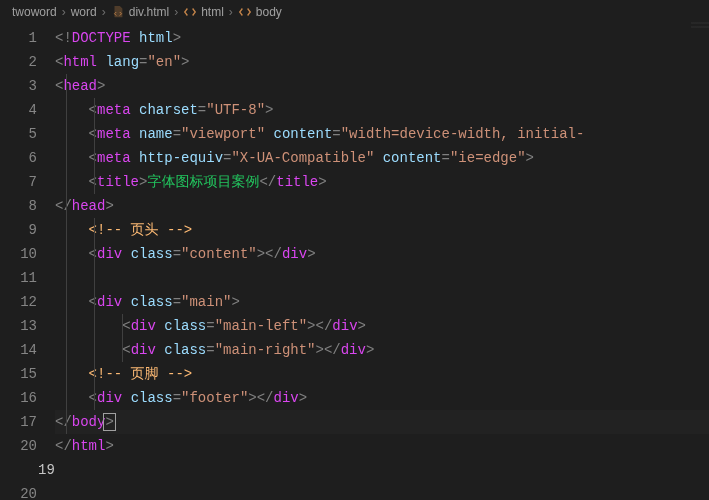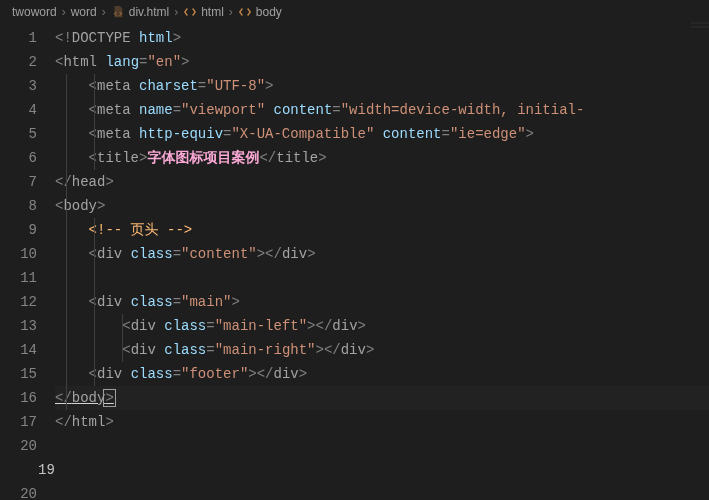--- a/index.html
+++ b/index.html
@@ -53,33 +53,32 @@
     top: 0;
     bottom: 0;
     width: 1px;
     background: #404040;
   }
   .g1 { left: 11px; }
   .g2 { left: 39px; }
   .g3 { left: 67px; }
   
   .pun { color: #808080; }
-  .tag { color: #a3a3a3; }
+  .tag { color: #d946ef; }
   .attr { color: #9cdcfe; }
   .str { color: #ce9178; }
   .cmt { color: #fdba74; }
-  .txt { color: #f9a8d4; font-weight: bold; }
+  .txt { color: #22c55e; }
   .cursor-box {
     border: 1px solid #a0a0a0;
     padding: 0 1px;
     margin-left: -2px;
   }
   .highlight-line {
     background: rgba(255,255,255,0.02);
-    text-decoration: underline;
   }
   .minimap {
     position: absolute;
     right: 0;
     top: 22px;
     width: 18px;
     height: 50px;
     background: linear-gradient(#3a3a3a 0 2px, transparent 2px 4px, #3a3a3a 4px 6px, transparent 6px);
     opacity: 0.3;
   }
@@ -145,31 +144,32 @@
     <div class="ln">16</div>
     <div class="ln">17</div>
     <div class="ln">20</div>
     <div class="ln active">19</div>
     <div class="ln">20</div>
   </div>
 
   <div class="code">
     <div class="line"><span class="pun">&lt;!</span><span class="tag">DOCTYPE</span><span> </span><span class="attr">html</span><span class="pun">&gt;</span></div>
     <div class="line"><span class="pun">&lt;</span><span class="tag">html</span><span> </span><span class="attr">lang</span><span class="pun">=</span><span class="str"><span>"</span><span>en</span><span>"</span></span><span class="pun">&gt;</span></div>
+    <div class="line"><span class="guide g1"></span><span class="pun">&lt;</span><span class="tag">head</span><span class="pun">&gt;</span></div>
     <div class="line"><span class="guide g1"></span><span class="guide g2"></span>    <span class="pun">&lt;</span><span class="tag">meta</span><span> </span><span class="attr">charset</span><span class="pun">=</span><span class="str"><span>"</span><span>UTF-8</span><span>"</span></span><span class="pun">&gt;</span></div>
     <div class="line"><span class="guide g1"></span><span class="guide g2"></span>    <span class="pun">&lt;</span><span class="tag">meta</span><span> </span><span class="attr">name</span><span class="pun">=</span><span class="str"><span>"</span><span>viewport</span><span>"</span></span><span> </span><span class="attr">content</span><span class="pun">=</span><span class="str"><span>"</span><span>width=device-width, initial-</span></span></div>
     <div class="line"><span class="guide g1"></span><span class="guide g2"></span>    <span class="pun">&lt;</span><span class="tag">meta</span><span> </span><span class="attr">http-equiv</span><span class="pun">=</span><span class="str"><span>"</span><span>X-UA-Compatible</span><span>"</span></span><span> </span><span class="attr">content</span><span class="pun">=</span><span class="str"><span>"</span><span>ie=edge</span><span>"</span></span><span class="pun">&gt;</span></div>
     <div class="line"><span class="guide g1"></span><span class="guide g2"></span>    <span class="pun">&lt;</span><span class="tag">title</span><span class="pun">&gt;</span><span class="txt">字体图标项目案例</span><span class="pun">&lt;/</span><span class="tag">title</span><span class="pun">&gt;</span></div>
     <div class="line"><span class="guide g1"></span><span class="pun">&lt;/</span><span class="tag">head</span><span class="pun">&gt;</span></div>
-    <div class="line"><span class="guide g1"></span><span class="pun">&lt;</span><span class="tag">body</span><span class="pun">&gt;</span></div>
     <div class="line"><span class="guide g1"></span><span class="guide g2"></span>    <span class="cmt">&lt;!-- 页头 --&gt;</span></div>
     <div class="line"><span class="guide g1"></span><span class="guide g2"></span>    <span class="pun">&lt;</span><span class="tag">div</span><span> </span><span class="attr">class</span><span class="pun">=</span><span class="str"><span>"</span><span>content</span><span>"</span></span><span class="pun">&gt;&lt;/</span><span class="tag">div</span><span class="pun">&gt;</span></div>
     <div class="line"><span class="guide g1"></span><span class="guide g2"></span>    </div>
     <div class="line"><span class="guide g1"></span><span class="guide g2"></span>    <span class="pun">&lt;</span><span class="tag">div</span><span> </span><span class="attr">class</span><span class="pun">=</span><span class="str"><span>"</span><span>main</span><span>"</span></span><span class="pun">&gt;</span></div>
     <div class="line"><span class="guide g1"></span><span class="guide g2"></span><span class="guide g3"></span>        <span class="pun">&lt;</span><span class="tag">div</span><span> </span><span class="attr">class</span><span class="pun">=</span><span class="str"><span>"</span><span>main-left</span><span>"</span></span><span class="pun">&gt;&lt;/</span><span class="tag">div</span><span class="pun">&gt;</span></div>
     <div class="line"><span class="guide g1"></span><span class="guide g2"></span><span class="guide g3"></span>        <span class="pun">&lt;</span><span class="tag">div</span><span> </span><span class="attr">class</span><span class="pun">=</span><span class="str"><span>"</span><span>main-right</span><span>"</span></span><span class="pun">&gt;&lt;/</span><span class="tag">div</span><span class="pun">&gt;</span></div>
+    <div class="line"><span class="guide g1"></span><span class="guide g2"></span>    <span class="cmt">&lt;!-- 页脚 --&gt;</span></div>
     <div class="line"><span class="guide g1"></span><span class="guide g2"></span>    <span class="pun">&lt;</span><span class="tag">div</span><span> </span><span class="attr">class</span><span class="pun">=</span><span class="str"><span>"</span><span>footer</span><span>"</span></span><span class="pun">&gt;&lt;/</span><span class="tag">div</span><span class="pun">&gt;</span></div>
     <div class="line highlight-line"><span class="guide g1"></span><span class="pun">&lt;/</span><span class="tag">body</span><span class="pun cursor-box">&gt;</span></div>
     <div class="line"><span class="pun">&lt;/</span><span class="tag">html</span><span class="pun">&gt;</span></div>
   </div>
 </div>
 
 <div class="minimap"></div>
 
 </body></html>

